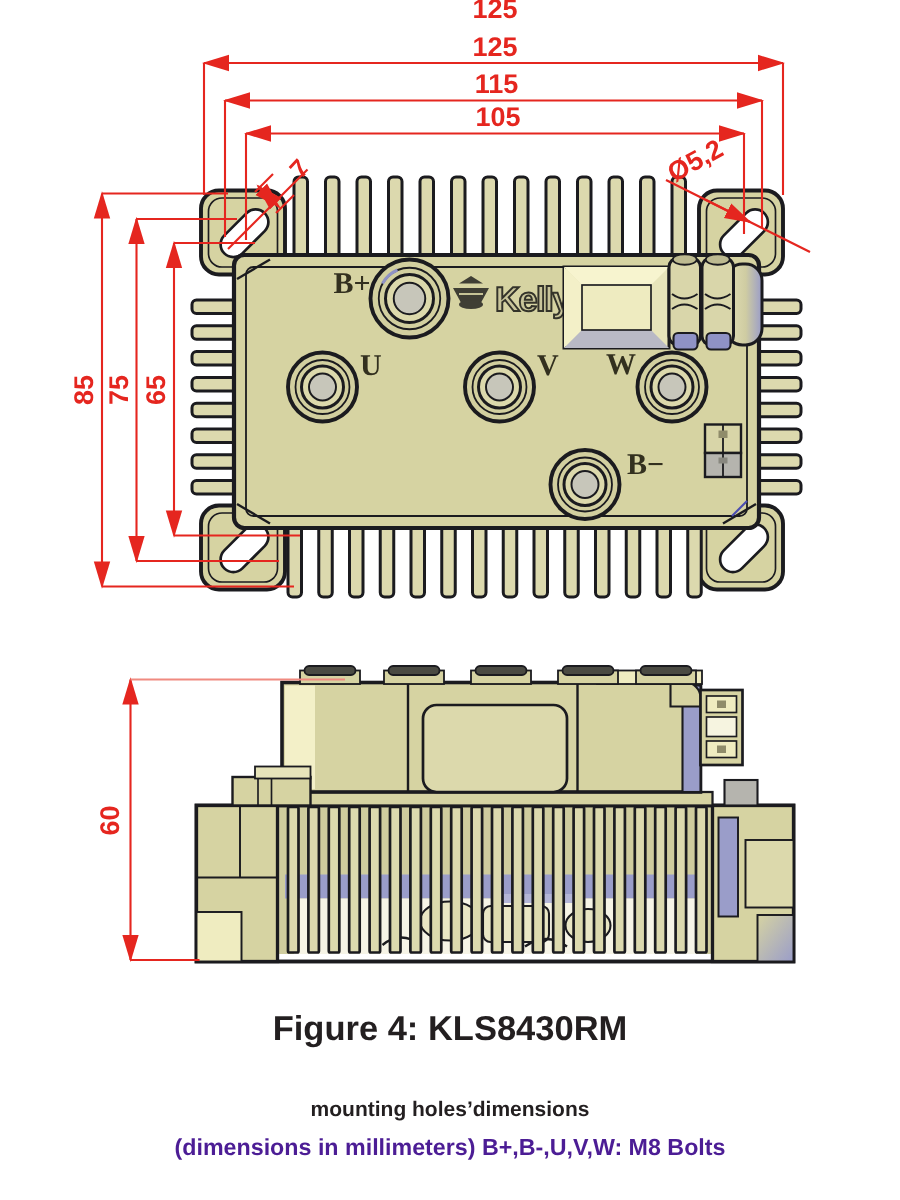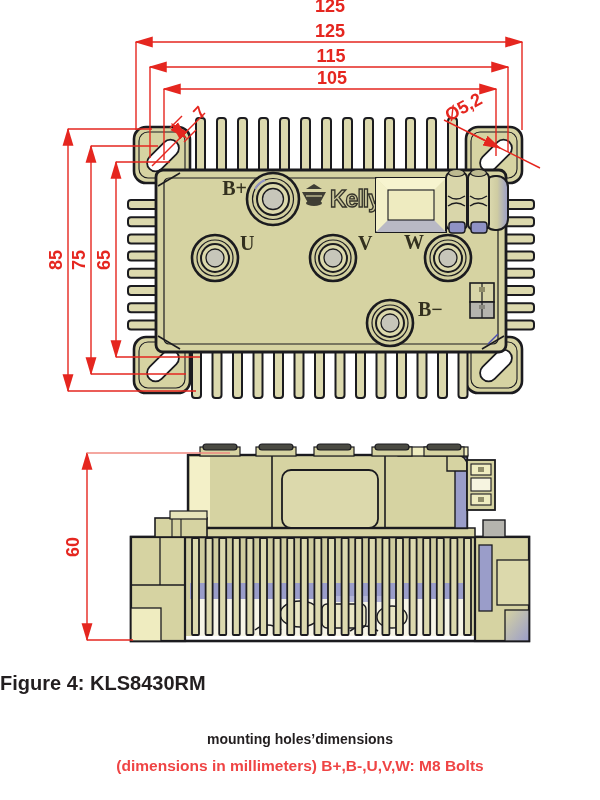--- a/index.html
+++ b/index.html
@@ -7,30 +7,30 @@
     width:600px;height:800px;position:relative;background:#ffffff;
     font-family:"Liberation Sans",sans-serif;overflow:hidden;
   }
   #stage{position:absolute;left:0;top:0;width:600px;height:800px;}
   svg text{user-select:none;}
   .dim-label{font-family:"Liberation Sans",sans-serif;font-weight:bold;fill:#e5261f;}
   .term-label{font-family:"Liberation Serif",serif;font-weight:bold;fill:#33301f;}
   .brand-label{font-family:"Liberation Sans",sans-serif;font-weight:bold;fill:#c9c59a;
                stroke:#34332a;stroke-width:1.3px;letter-spacing:-1px;}
   .caption-title{
-    position:absolute;left:0;top:672px;width:600px;text-align:left;
-    font-size:20px;font-weight:bold;color:#231f20;
+    position:absolute;left:0;top:672px;width:600px;text-align:center;
+    font-size:23px;font-weight:bold;color:#231f20;
   }
   .caption-sub1{
     position:absolute;left:0;top:731px;width:600px;text-align:center;
     font-size:14px;font-weight:bold;color:#231f20;
   }
   .caption-sub2{
     position:absolute;left:0;top:757px;width:600px;text-align:center;
-    font-size:15.5px;font-weight:bold;color:#ef4444;
+    font-size:15.5px;font-weight:bold;color:#4c1d95;
   }
 </style>
 </head>
 <body>
 
 <div id="stage">
 <svg id="tech-svg" width="600" height="665" viewBox="0 0 600 665" xmlns="http://www.w3.org/2000/svg">
   <defs>
     <marker id="arr" viewBox="0 0 10 10" refX="9.2" refY="5" markerWidth="13" markerHeight="13" orient="auto-start-reverse">
       <path d="M0,2 L10,5 L0,8 z" fill="#e5261f"></path>

